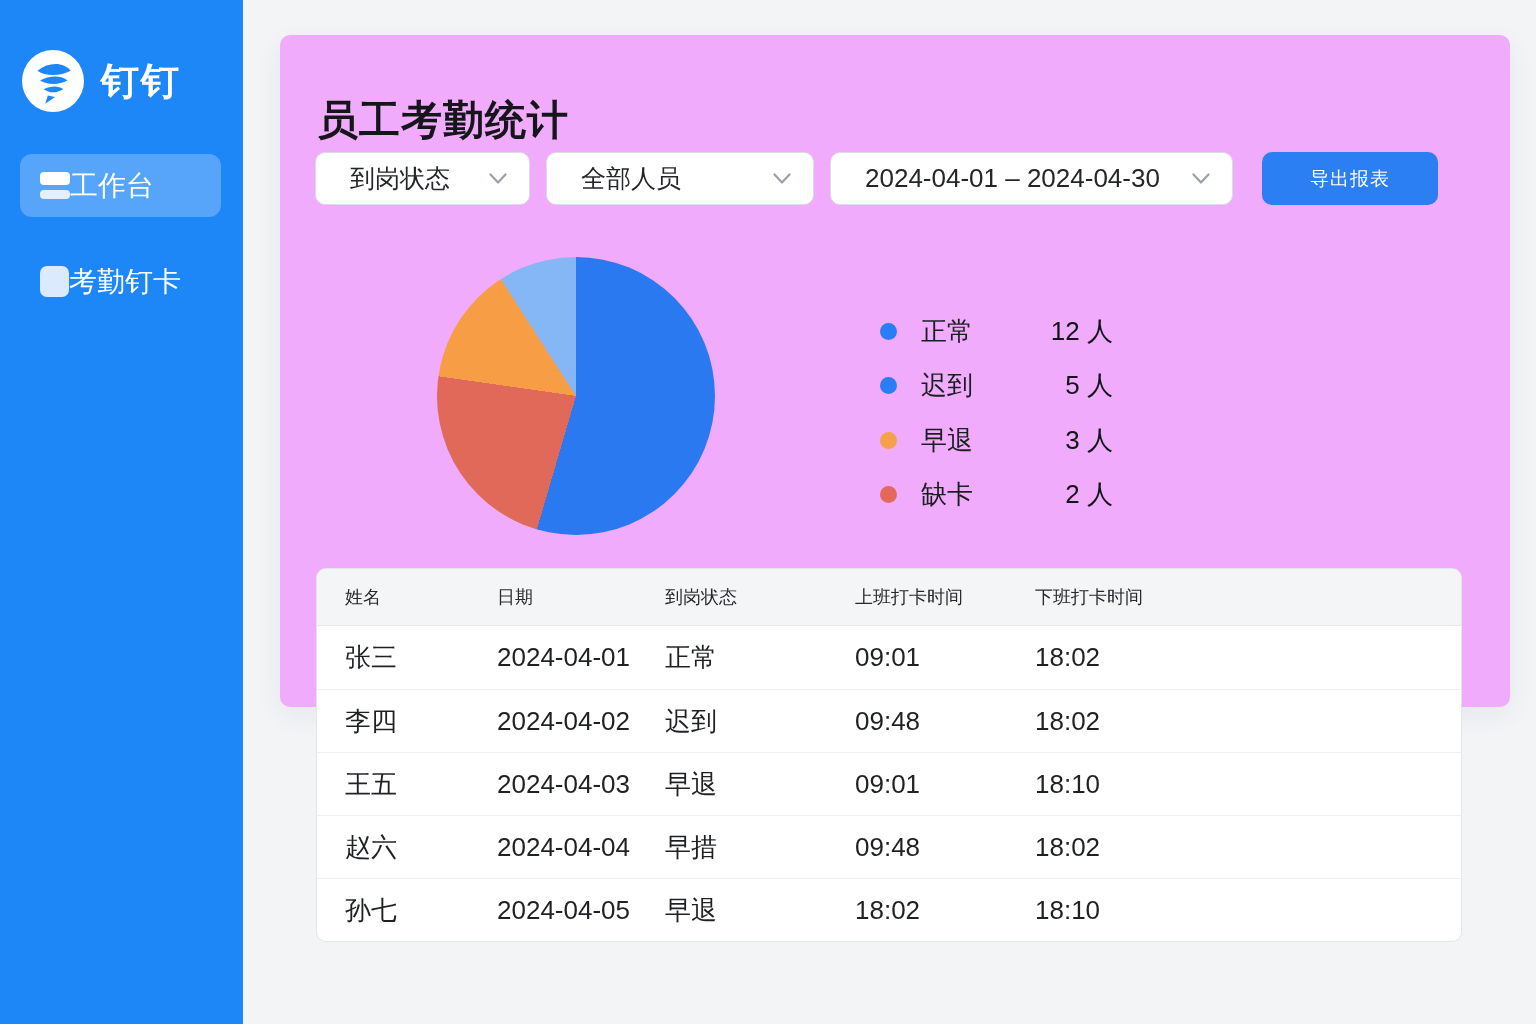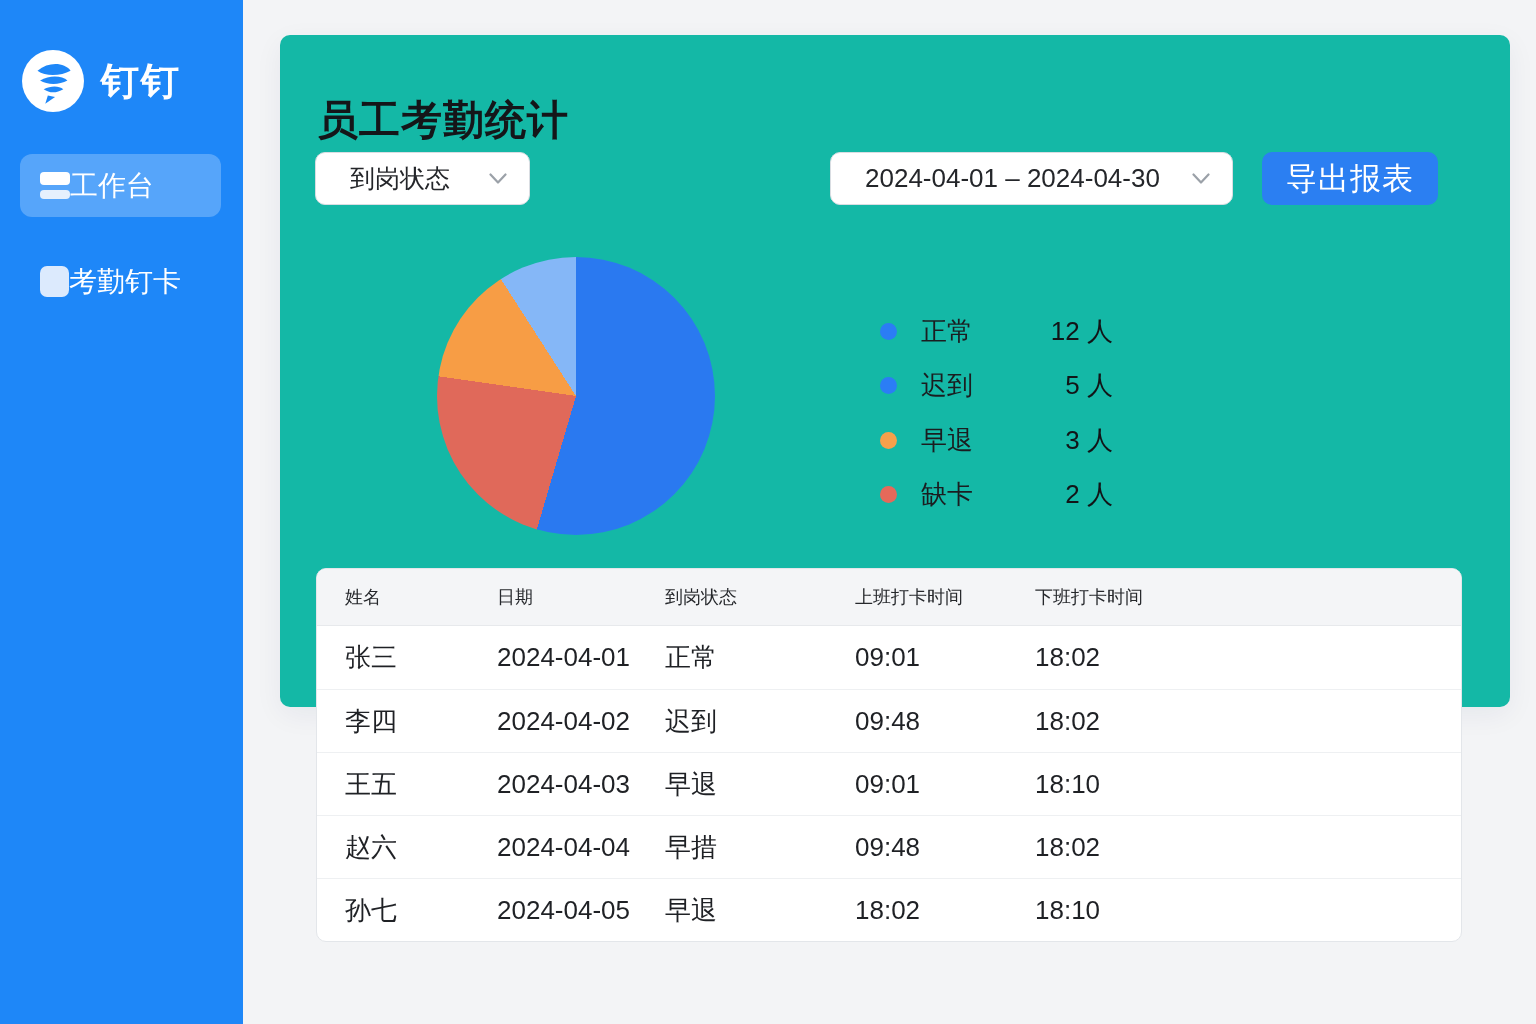--- a/index.html
+++ b/index.html
@@ -29,40 +29,40 @@
   .icon-workbench i { display:block; height:13px; background:#fff; border-radius:4px; }
   .icon-workbench i:last-child { height:9px; background:#e6f0fd; }
   .icon-card { width:29px; height:31px; background:#dceafd; border-radius:7px; }
   .icon-stats { width:30px; height:28px; display:flex; align-items:flex-end; gap:4px; }
   .icon-stats i { display:block; width:7px; background:#fff; border-radius:2px; }
   .icon-stats i:nth-child(1){height:15px;} .icon-stats i:nth-child(2){height:27px;} .icon-stats i:nth-child(3){height:20px;}
 
   
   .card {
     position:absolute; left:280px; top:35px; width:1230px; height:672px;
-    background:#14b8a6; border-radius:10px; box-shadow:0 8px 28px rgba(20,40,80,.06);
+    background:#f0abfc; border-radius:10px; box-shadow:0 8px 28px rgba(20,40,80,.06);
   }
   .page-title { position:absolute; left:37px; top:58px; font-size:41px; font-weight:700; color:#141619; letter-spacing:1px; }
 
   
   .filters { position:absolute; left:0; top:117px; width:100%; height:53px; }
   .dd {
     position:absolute; top:0; height:53px; background:#fff;
     border:1px solid #d9dde2; border-radius:10px;
     display:flex; align-items:center; justify-content:space-between;
     padding:0 22px 0 34px; font-size:25px; color:#24262a; cursor:pointer;
   }
   .dd-status { left:35px;  width:215px; }
   .dd-people { left:266px; width:268px; }
   .dd-date   { left:550px; width:403px; font-size:26px; }
   .chev { width:18px; height:12px; flex:none; margin-left:12px; }
   .export-btn {
     position:absolute; left:982px; top:0; width:176px; height:53px;
     background:#2b7ff2; color:#fff; border:none; border-radius:10px;
-    font-size:31px; font-weight:500; font-family:inherit; cursor:pointer;
+    font-size:19px; font-weight:500; font-family:inherit; cursor:pointer;
     display:flex; align-items:center; justify-content:center; letter-spacing:1px;
   }
 
   
   .pie { position:absolute; left:157px; top:222px; width:278px; height:278px; border-radius:50%; }
   .legend { position:absolute; left:600px; top:269px; width:233px; }
   .legend-row { height:54.5px; display:flex; align-items:center; }
   .legend-dot { width:17px; height:17px; border-radius:50%; flex:none; }
   .legend-label { margin-left:24px; font-size:26px; color:#1b1d20; }
   .legend-count { margin-left:auto; font-size:26px; color:#121417; }
@@ -116,20 +116,26 @@
 <main class="card">
   <h1 class="page-title">员工考勤统计</h1>
 
   <div class="filters">
     <div class="dd dd-status">
       <span>到岗状态</span>
       <svg class="chev" viewBox="0 0 18 12">
           <polyline points="1.5,1.5 9,9.5 16.5,1.5" fill="none" stroke="#9ba1a8" stroke-width="2.2" stroke-linecap="round" stroke-linejoin="round"></polyline>
         </svg>
     </div>
+    <div class="dd dd-people">
+      <span>全部人员</span>
+      <svg class="chev" viewBox="0 0 18 12">
+          <polyline points="1.5,1.5 9,9.5 16.5,1.5" fill="none" stroke="#9ba1a8" stroke-width="2.2" stroke-linecap="round" stroke-linejoin="round"></polyline>
+        </svg>
+    </div>
     <div class="dd dd-date">
       <span>2024-04-01 – 2024-04-30</span>
       <svg class="chev" viewBox="0 0 18 12">
           <polyline points="1.5,1.5 9,9.5 16.5,1.5" fill="none" stroke="#9ba1a8" stroke-width="2.2" stroke-linecap="round" stroke-linejoin="round"></polyline>
         </svg>
     </div>
     <button class="export-btn">导出报表</button>
   </div>
 
   <div class="pie" id="pie" style="background: conic-gradient(rgb(42, 121, 240) 0deg, rgb(42, 121, 240) 196.36deg, rgb(224, 105, 90) 196.36deg, rgb(224, 105, 90) 278.18deg, rgb(247, 157, 69) 278.18deg, rgb(247, 157, 69) 327.27deg, rgb(133, 183, 247) 327.27deg, rgb(133, 183, 247) 360deg);"></div>

